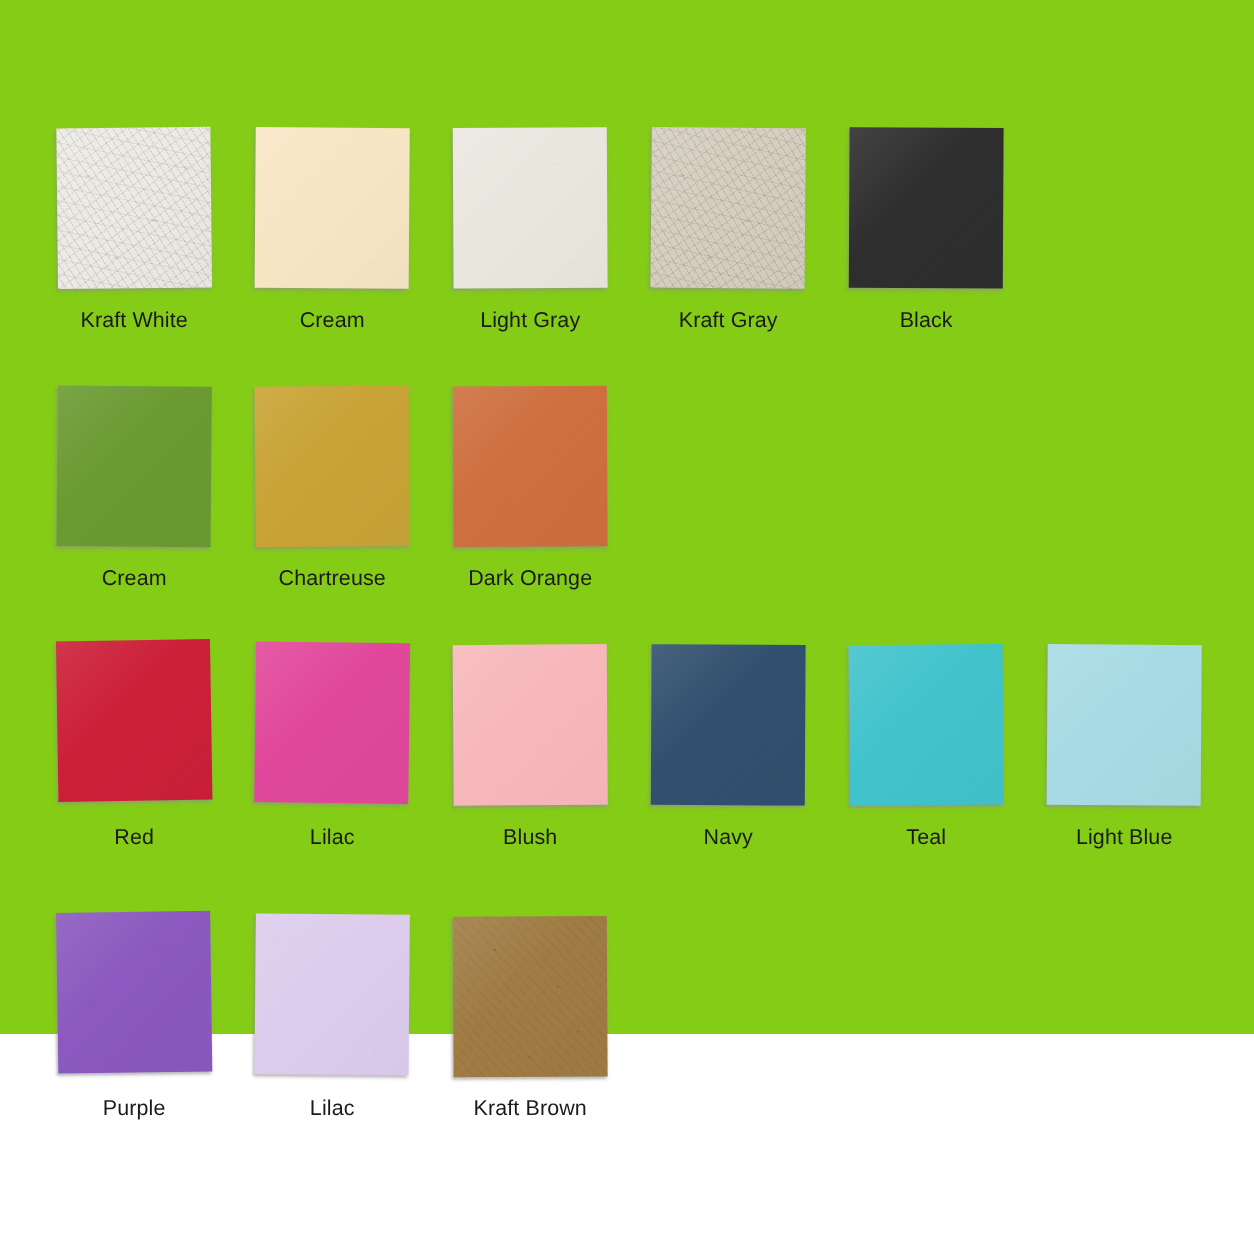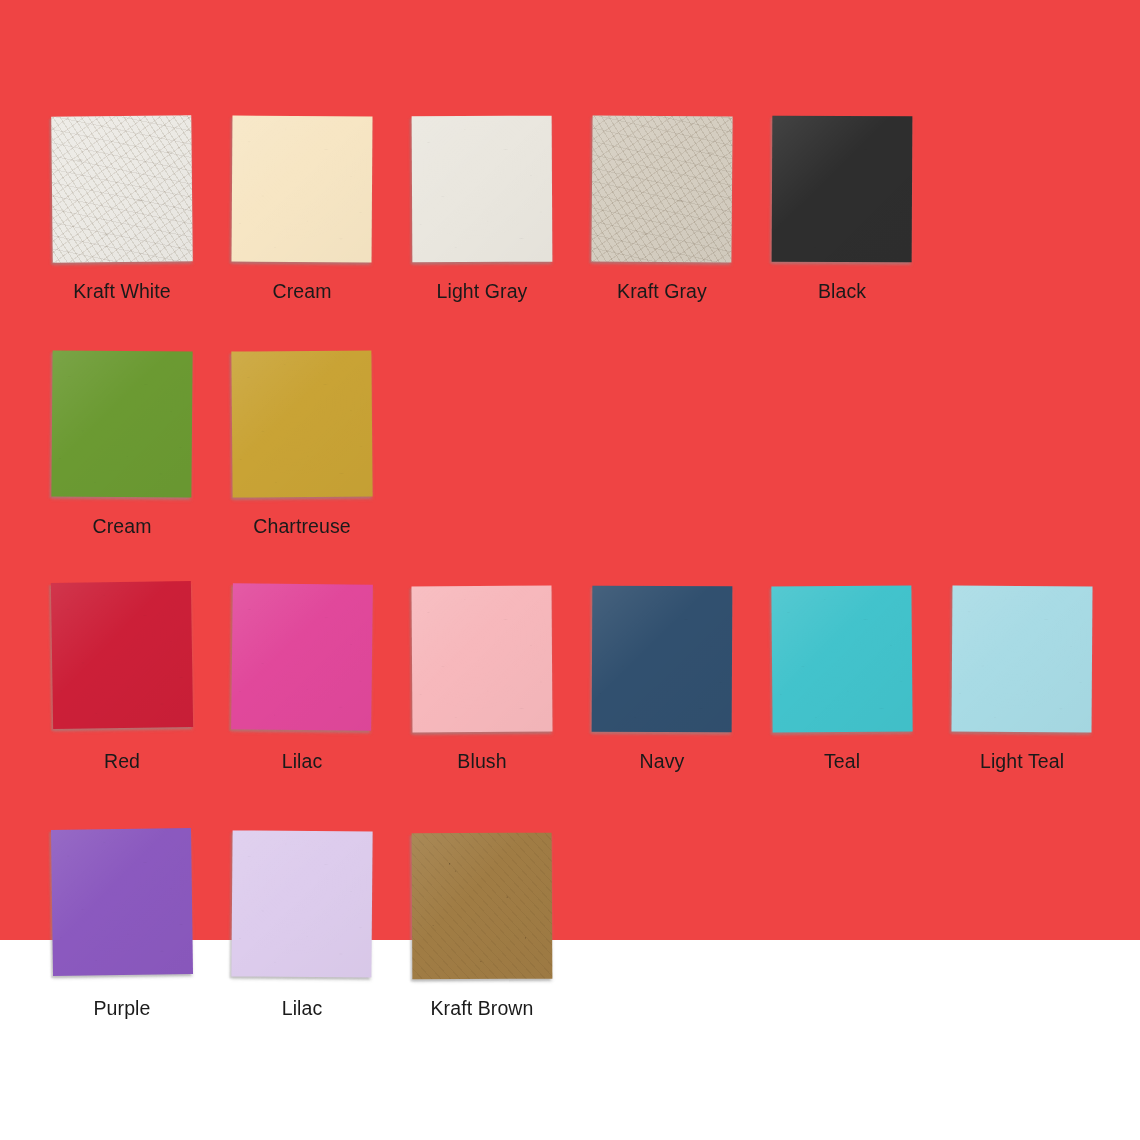--- a/index.html
+++ b/index.html
@@ -12,21 +12,21 @@
     height: 1140px;
     font-family: "Liberation Sans", sans-serif;
     -webkit-font-smoothing: antialiased;
     overflow: hidden;
   }
 
   #swatch-chart {
     position: relative;
     width: 1140px;
     height: 940px;
-    background: #ef4444;
+    background: #84cc16;
     text-align: center;
   }
 
   .swatch-row {
     position: absolute;
     left: 0;
     width: 1140px;
     display: flex;
     justify-content: flex-start;
   }
@@ -179,20 +179,26 @@
           <div class="chip" title="Green" style="background-color: rgb(107, 154, 50); transform: translateY(0px) rotate(0.5deg);"></div>
         </div>
         <div class="swatch-label">Cream</div>
       </div>
       <div class="swatch-cell">
         <div class="chip-wrap">
           <div class="chip" title="Chartreuse" style="background-color: rgb(201, 163, 53); transform: translateY(0px) rotate(-0.5deg);"></div>
         </div>
         <div class="swatch-label">Chartreuse</div>
       </div>
+      <div class="swatch-cell">
+        <div class="chip-wrap">
+          <div class="chip" title="Dark Orange" style="background-color: rgb(206, 111, 62); transform: translateY(0px) rotate(-0.3deg);"></div>
+        </div>
+        <div class="swatch-label">Dark Orange</div>
+      </div>
     </div>
     <div class="swatch-row" style="top: 585px; padding-left: 32px;">
       <div class="swatch-cell">
         <div class="chip-wrap">
           <div class="chip" title="Red" style="background-color: rgb(204, 31, 56); transform: translateY(-4px) rotate(-0.9deg);"></div>
         </div>
         <div class="swatch-label">Red</div>
       </div>
       <div class="swatch-cell">
         <div class="chip-wrap">
@@ -215,21 +221,21 @@
       <div class="swatch-cell">
         <div class="chip-wrap">
           <div class="chip" title="Teal" style="background-color: rgb(66, 195, 204); transform: translateY(0px) rotate(-0.5deg);"></div>
         </div>
         <div class="swatch-label">Teal</div>
       </div>
       <div class="swatch-cell">
         <div class="chip-wrap">
           <div class="chip" title="Light Blue" style="background-color: rgb(168, 219, 229); transform: translateY(0px) rotate(0.4deg);"></div>
         </div>
-        <div class="swatch-label">Light Teal</div>
+        <div class="swatch-label">Light Blue</div>
       </div>
     </div>
     <div class="swatch-row" style="top: 832px; padding-left: 32px;">
       <div class="swatch-cell">
         <div class="chip-wrap">
           <div class="chip" title="Purple" style="background-color: rgb(139, 89, 191); transform: translateY(-4px) rotate(-0.8deg);"></div>
         </div>
         <div class="swatch-label">Purple</div>
       </div>
       <div class="swatch-cell">

